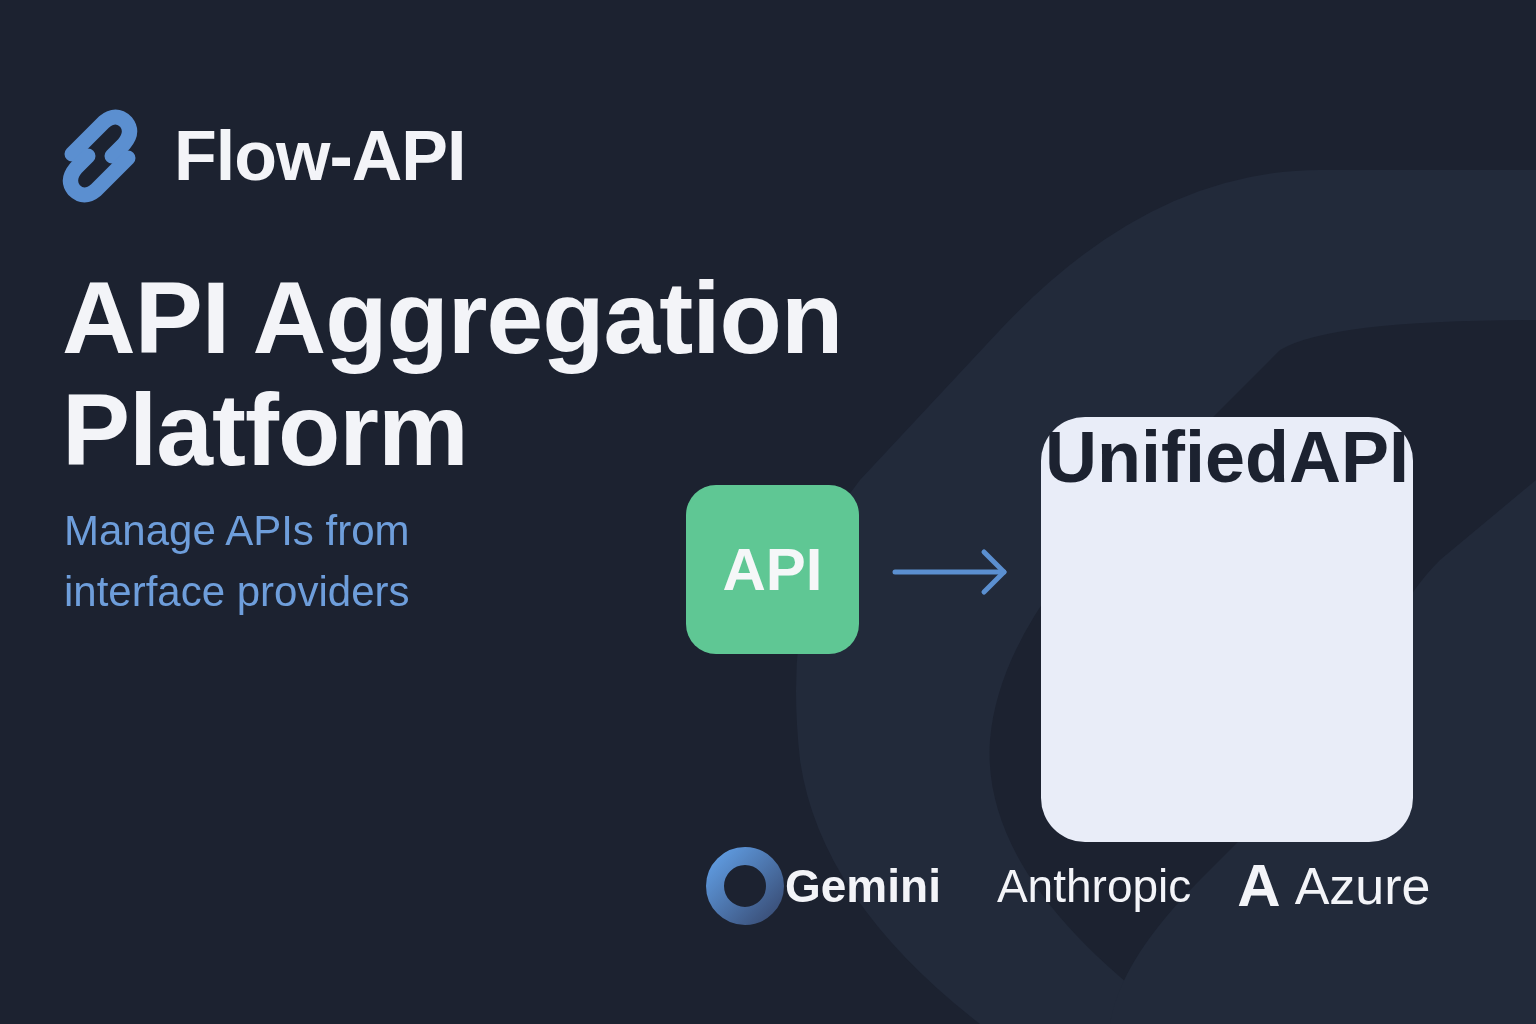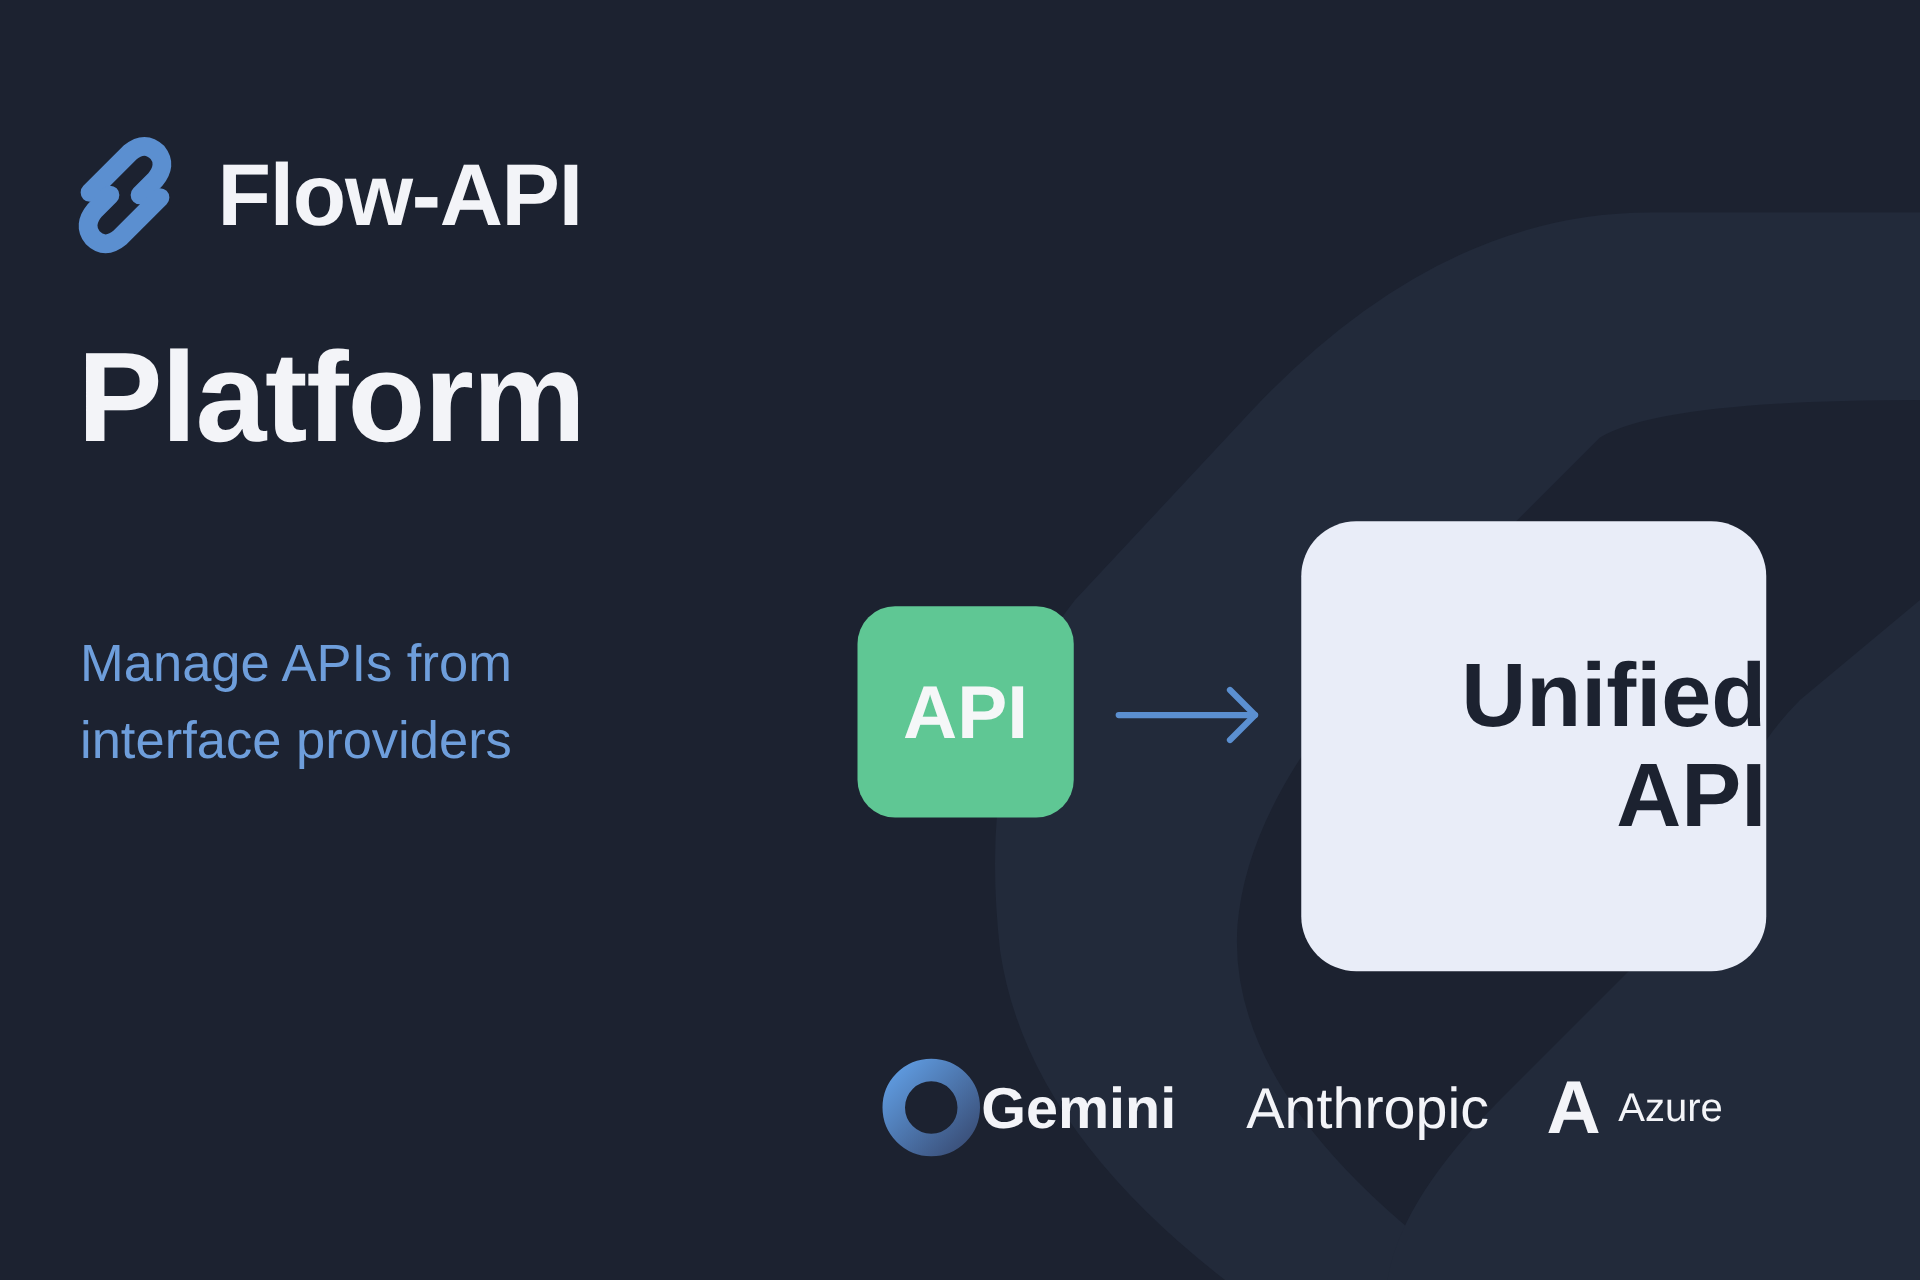--- a/index.html
+++ b/index.html
@@ -17,52 +17,53 @@
     .subtitle { position:absolute; left:64px; top:500px; font-size:42px; color:#6e9edb; line-height:61px; }
     .subtitle div { white-space:nowrap; }
     .api-box {
       position:absolute; left:686px; top:485px; width:173px; height:169px;
       background:#5fc794; border-radius:30px;
       display:flex; align-items:center; justify-content:center;
       color:#f5f7f8; font-weight:bold; font-size:60px;
     }
     .arrow { position:absolute; left:890px; top:548px; width:120px; height:48px; }
     .unified-box {
-      position:absolute; left:1041px; top:417px; width:372px; height:360px;
+      position:absolute; left:1041px; top:417px; width:372px; height:425px;
       background:#e9edf8; border-radius:44px;
-      display:flex; flex-direction:column; align-items:flex-end; justify-content:center;
+      display:flex; flex-direction:row; align-items:flex-start; justify-content:center;
       color:#1c2230; font-weight:bold; font-size:72px; line-height:80px;
     }
     .providers { position:absolute; left:705px; top:846px; height:80px; display:flex; align-items:center; }
     .provider { display:flex; align-items:center; color:#f3f4f8; }
     .gemini-icon { width:80px; height:80px; }
     .gemini-label { font-size:46px; font-weight:bold; }
     .anthropic-label { margin-left:56px; font-size:46px; }
     .azure-icon { margin-left:46px; font-size:60px; font-weight:bold; line-height:1; }
-    .azure-label { margin-left:14px; font-size:32px; }
+    .azure-label { margin-left:14px; font-size:52px; }
   </style>
 </head>
 <body>
 
 <svg class="bg-shape" viewBox="0 0 1536 1024" xmlns="http://www.w3.org/2000/svg">
   <path d="M1536 170 L1320 170 Q1150 170 1000 330 L860 480 Q780 580 800 760 Q820 900 980 1024 L1180 1024 Q980 880 990 740 Q1000 620 1150 480 L1280 350 Q1330 320 1536 320 Z" fill="#222a3a"></path>
   <path d="M1536 480 L1440 560 Q1380 620 1380 700 L1200 880 Q1120 960 1110 1024 L1536 1024 Z" fill="#222a3a"></path>
 </svg>
 
 <div class="brand">
   <svg class="brand-icon" viewBox="0 0 80 104">
     <g fill="none" stroke="#5b8fd0" stroke-width="15" stroke-linecap="round">
       <path d="M12 50 L44 18 Q56 8 66 18 Q74 28 64 40 L52 52"></path>
       <path d="M68 54 L36 86 Q24 96 14 86 Q6 76 16 64 L28 52"></path>
     </g>
   </svg>
   <div class="brand-name">Flow-API</div>
 </div>
 
 <div class="headline">
+  <div>API Aggregation</div>
   <div>Platform</div>
 </div>
 
 <div class="subtitle">
   <div>Manage APIs from</div>
   <div>interface providers</div>
 </div>
 
 <div class="api-box">
   <span>API</span>

